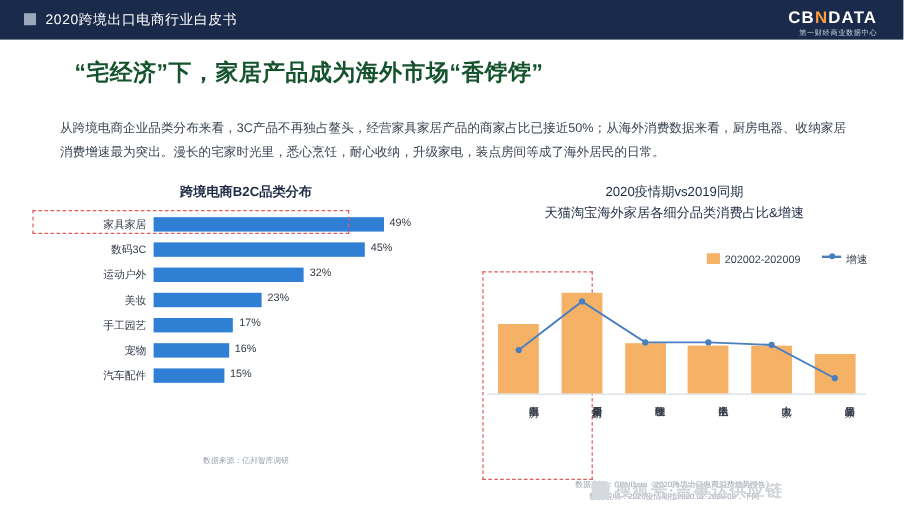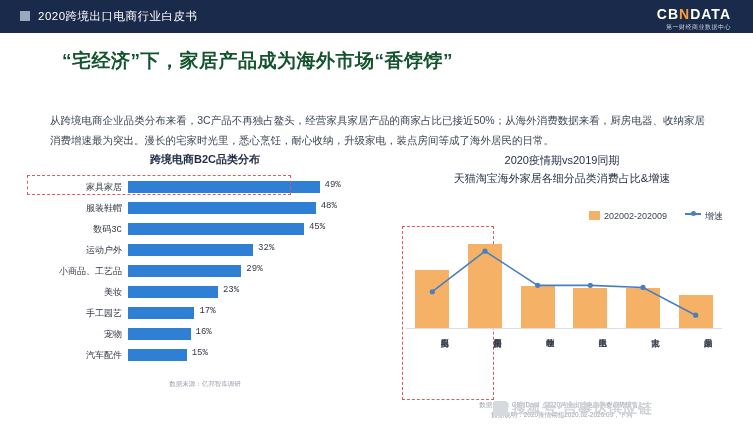--- a/index.html
+++ b/index.html
@@ -37,33 +37,33 @@
   }
 
   
   .title{
     position:absolute;left:62px;top:48px;
     font-size:19px;font-weight:bold;color:#14532d;letter-spacing:.5px;
   }
 
   
   .para{
-    position:absolute;left:50px;top:111px;width:655px;
+    position:absolute;left:50px;top:98px;width:655px;
     font-size:10.5px;color:#3c4453;line-height:1.9;text-align:justify;
   }
 
   
   .left-block{position:absolute;left:30px;top:152px;width:350px;height:240px;}
   .left-title{
     position:absolute;left:0;top:0;width:350px;text-align:center;
     font-size:11px;font-weight:bold;color:#1f2b44;
   }
   .bars{position:absolute;left:0;top:26px;width:350px;}
   .bar-row{
-    position:relative;height:19px;margin-bottom:2px;font-family:Liberation Mono, monospace;
+    position:relative;height:19px;margin-bottom:2px;
   }
   .bar-label{
     position:absolute;left:0;top:3px;width:92px;text-align:right;
     font-size:9px;color:#333a47;
   }
   .bar-track{position:absolute;left:98px;top:3px;height:12px;width:215px;}
   .bar-fill{
     position:absolute;left:0;top:0;height:12px;background:#2f7fd4;
   }
   .bar-val{
@@ -162,46 +162,32 @@
     <div class="bars" id="left-bars">
         <div class="bar-row">
           <div class="bar-label">家具家居</div>
           <div class="bar-track">
             <div class="bar-fill" style="width: 191.545px;"></div>
           </div>
           <div class="bar-val" style="left: 294.545px;">49%</div>
           <div class="highlight-box"></div>
         </div>
         <div class="bar-row">
-          <div class="bar-label">服装鞋帽</div>
-          <div class="bar-track">
-            <div class="bar-fill" style="width: 187.636px;"></div>
-          </div>
-          <div class="bar-val" style="left: 290.636px;">48%</div>
-        </div>
-        <div class="bar-row">
           <div class="bar-label">数码3C</div>
           <div class="bar-track">
             <div class="bar-fill" style="width: 175.909px;"></div>
           </div>
           <div class="bar-val" style="left: 278.909px;">45%</div>
         </div>
         <div class="bar-row">
           <div class="bar-label">运动户外</div>
           <div class="bar-track">
             <div class="bar-fill" style="width: 125.091px;"></div>
           </div>
           <div class="bar-val" style="left: 228.091px;">32%</div>
-        </div>
-        <div class="bar-row">
-          <div class="bar-label">小商品、工艺品</div>
-          <div class="bar-track">
-            <div class="bar-fill" style="width: 113.364px;"></div>
-          </div>
-          <div class="bar-val" style="left: 216.364px;">29%</div>
         </div>
         <div class="bar-row">
           <div class="bar-label">美妆</div>
           <div class="bar-track">
             <div class="bar-fill" style="width: 89.9091px;"></div>
           </div>
           <div class="bar-val" style="left: 192.909px;">23%</div>
         </div>
         <div class="bar-row">
           <div class="bar-label">手工园艺</div>

